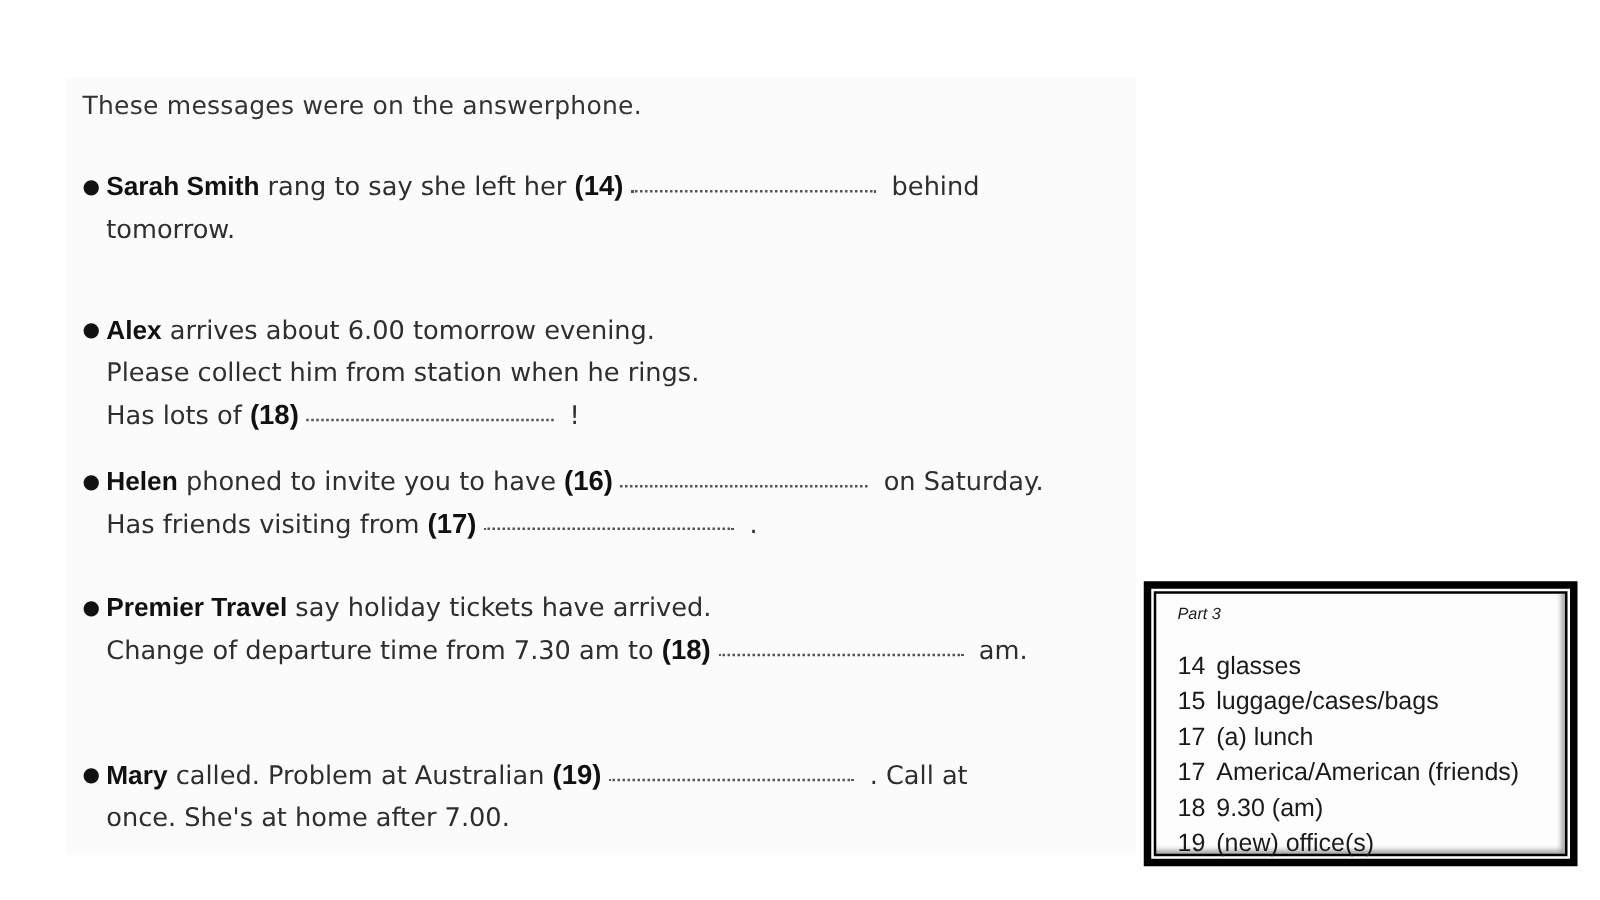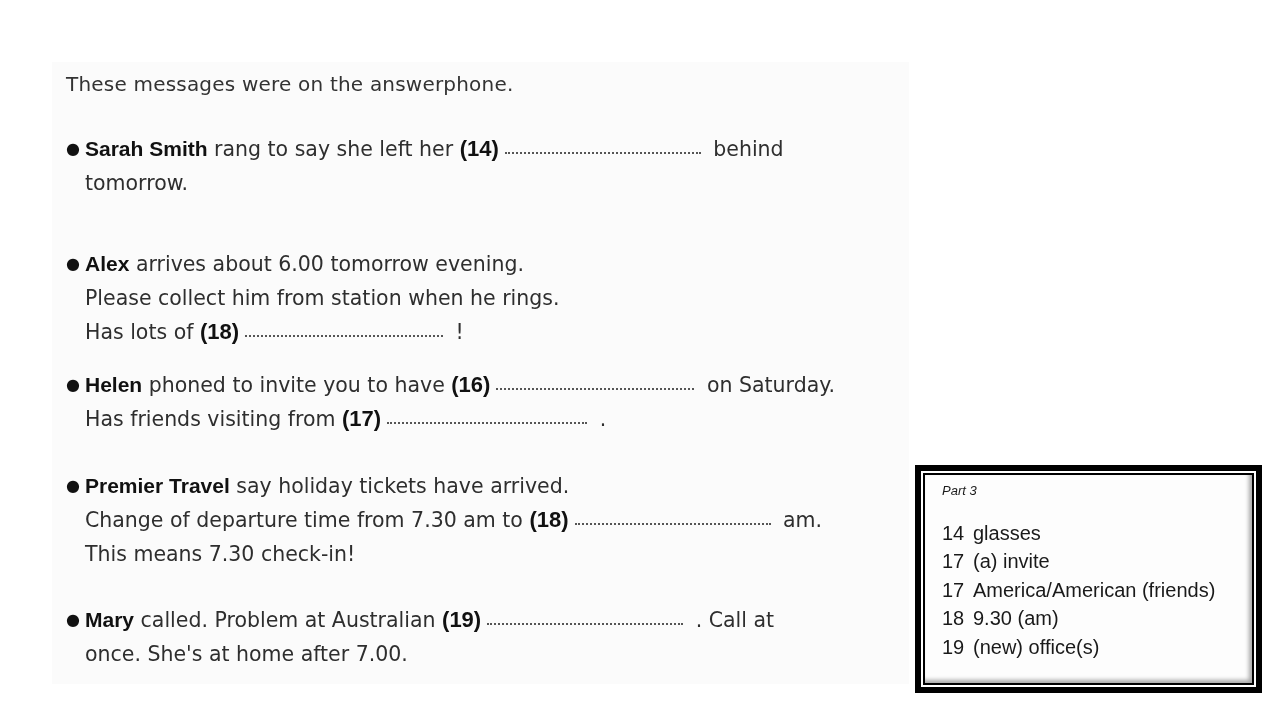--- a/index.html
+++ b/index.html
@@ -77,37 +77,37 @@
     </div>
   </div>
 
   <div class="msg" style="top:407px;">
     <div class="line">
       <span class="bullet">●</span><span class="name">Premier Travel</span><span> say holiday tickets have arrived.</span>
     </div>
     <div class="line indent">
       <span>Change of departure time from 7.30 am to </span><span class="num">(18)</span><span class="blank" style="width:196px"></span><span> am.</span>
     </div>
-    <div class="line indent">This means 7.30 check-in!</div>
   </div>
 
   <div class="msg" style="top:541px;">
     <div class="line">
       <span class="bullet">●</span><span class="name">Mary</span><span> called. Problem at Australian </span><span class="num">(19)</span><span class="blank" style="width:196px"></span><span> . Call at</span>
     </div>
     <div class="line indent">once. She's at home after 7.00.</div>
   </div>
 </div>
 
 <div class="answer-box">
   <div class="answer-inner">
     <div class="answer-content">
       <div class="answer-title">Part 3</div>
       <ul class="answer-list">
         <li><span class="n">14</span><span>glasses</span></li>
-        <li><span class="n">17</span><span>(a) invite</span></li>
+        <li><span class="n">15</span><span>luggage/cases/bags</span></li>
+        <li><span class="n">17</span><span>(a) lunch</span></li>
         <li><span class="n">17</span><span>America/American (friends)</span></li>
         <li><span class="n">18</span><span>9.30 (am)</span></li>
         <li><span class="n">19</span><span>(new) office(s)</span></li>
       </ul>
     </div>
   </div>
 </div>
 
 </body></html>

